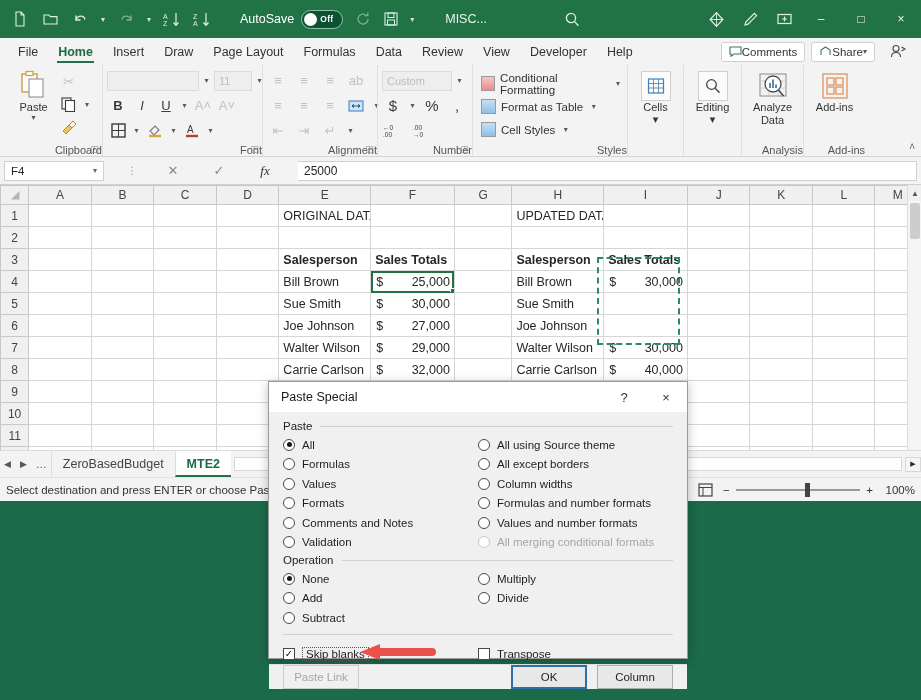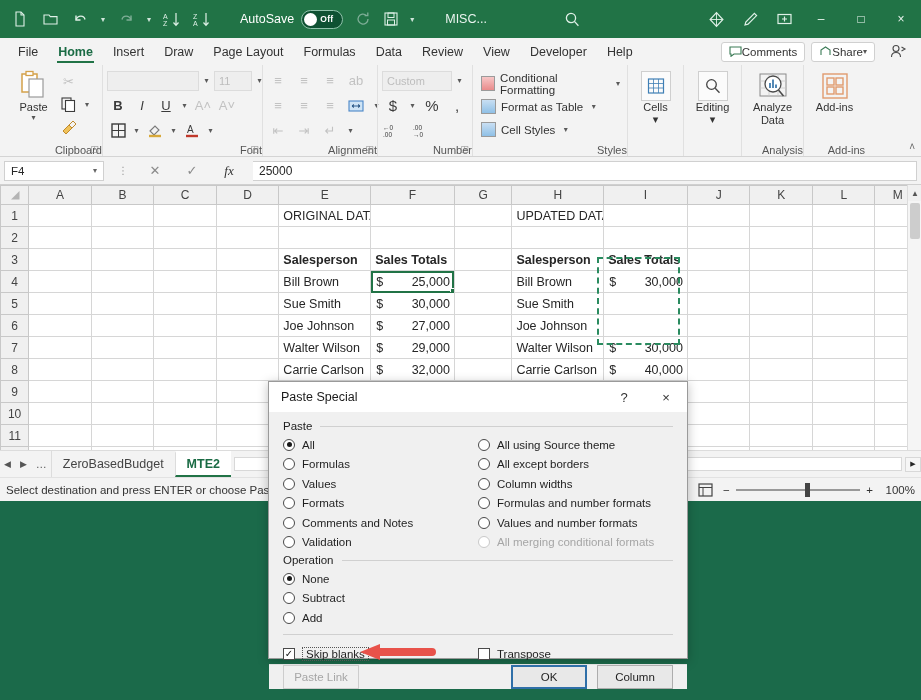--- a/index.html
+++ b/index.html
@@ -77,21 +77,21 @@
   
   .algrp { width:115px; }
   .numgrp { width:95px; }
   .stylesgrp { width:155px; align-items:flex-start !important; padding-left:8px;}
   .style-item { display:flex; align-items:center; gap:5px; height:23px; font-size:11.5px; color:#333; }
   .sq { width:15px; height:15px; border:1px solid #9a9a9a; }
   .bigbtn { display:flex; flex-direction:column; align-items:center; width:52px; font-size:11px; color:#333; padding-top:3px;}
   .bigbtn .box { width:30px; height:30px; border:1px solid #cfcfcf; background:#fbfbfb; display:flex; align-items:center; justify-content:center; }
   .collapse { position:absolute; right:6px; bottom:4px; font-size:10px; color:#666;}
   
-  .fbar { height:28px; background:#f3f3f3; display:flex; align-items:center; padding:0 4px; gap:11px; border-bottom:1px solid #d0d0d0;}
+  .fbar { height:28px; background:#f3f3f3; display:flex; align-items:center; padding:0 4px; gap:20px; border-bottom:1px solid #d0d0d0;}
   .namebox { width:100px; height:20px; background:#fff; border:1px solid #d0d0d0; display:flex; align-items:center; padding:0 6px; font-size:11.5px; }
   .namebox .car { margin-left:auto; font-size:8px; color:#666;}
   .dots { width:16px; text-align:center; color:#999; font-size:10px;}
   .fb-ic { width:26px; height:20px; display:flex; align-items:center; justify-content:center; color:#8a8a8a; font-size:13px;}
   .fb-input { flex:1; height:20px; background:#fff; border:1px solid #d0d0d0; border-left:none; display:flex; align-items:center; padding:0 6px; font-size:12px;}
   
   .gridwrap { position:relative; height:265px; background:#fff; overflow:hidden; }
   table.grid { border-collapse:collapse; table-layout:fixed; width:921px; }
   table.grid th, table.grid td { border:1px solid #d6d6d6; height:22px; font-size:12.5px; padding:0 4px; overflow:hidden; white-space:nowrap;}
   table.grid th { background:#f0f0f0; color:#444; font-weight:normal; text-align:center; height:19px; font-size:12px; border:1px solid #c8c8c8;}
@@ -907,25 +907,35 @@
     </div>
 
     <div class="opts">
       <div class="opt-col">
         <div class="opt">
           <span class="radio on"></span>
           <span>None</span>
         </div>
         <div class="opt">
           <span class="radio"></span>
+          <span>Add</span>
+        </div>
+        <div class="opt">
+          <span class="radio"></span>
           <span>Subtract</span>
         </div>
-        <div class="opt">
-          <span class="radio"></span>
-          <span>Add</span>
+      </div>
+      <div class="opt-col">
+        <div class="opt">
+          <span class="radio"></span>
+          <span>Multiply</span>
+        </div>
+        <div class="opt">
+          <span class="radio"></span>
+          <span>Divide</span>
         </div>
       </div>
     </div>
 
     <div class="divider"></div>
 
     <div class="foot-row">
       <div class="opt-col">
         <div class="opt">
           <span class="chk">✓</span>

